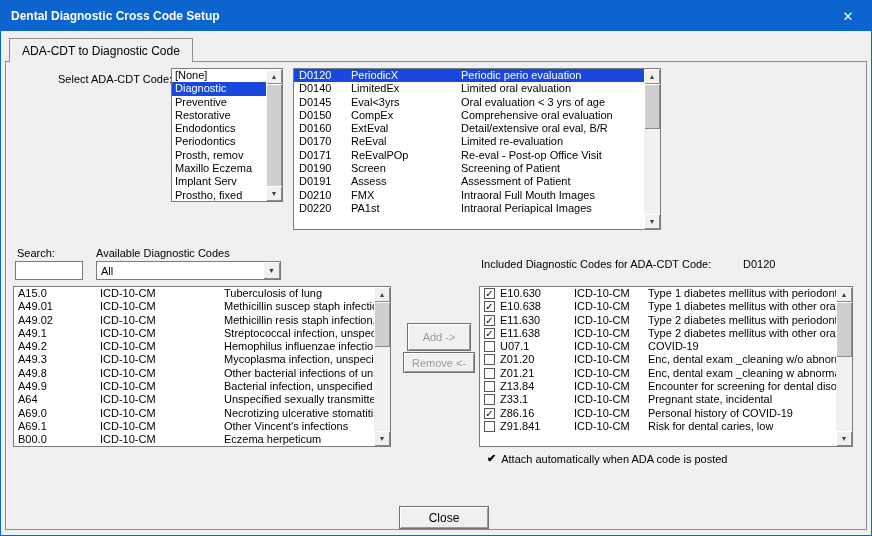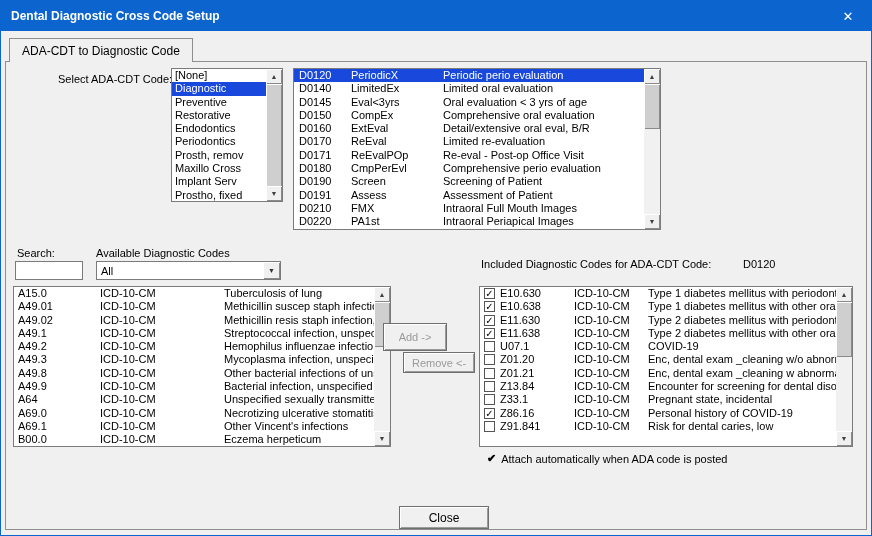--- a/index.html
+++ b/index.html
@@ -20,21 +20,21 @@
   
   .listbox { position:absolute; background:#fff; border:1px solid #7b7b7b; overflow:hidden; z-index:3; }
   .row { display:flex; height:13.3px; line-height:13.3px; font-size:11px; white-space:nowrap; color:#000; }
   .row.selected { background:var(--highlight); color:#fff; }
 
   #cat-list    { left:170px; top:67px;  width:112px; height:134px; }
   .cat-label   { padding-left:3px; }
 
   #proc-list   { left:292px; top:67px;  width:368px; height:162px; }
   .p-code { width:57px; padding-left:5px; flex:none; }
-  .p-name { width:92px; flex:none; }
+  .p-name { width:110px; flex:none; }
   .p-desc { flex:1; overflow:hidden; }
 
   #avail-list  { left:12px;  top:285px; width:378px; height:161px; }
   .a-code { width:86px; padding-left:4px; flex:none; }
   .a-sys  { width:124px; flex:none; }
   .a-desc { flex:1; overflow:hidden; }
 
   #incl-list   { left:478px; top:285px; width:374px; height:161px; }
   .i-cb  { width:11px; height:11px; margin:1px 0 0 4px; border:1px solid #555; background:#fff; font-size:10px; line-height:9px; text-align:center; flex:none; color:#000; }
   .i-code { width:74px; margin-left:5px; flex:none; }
@@ -53,21 +53,21 @@
 
   
   #search-input { position:absolute; left:14px; top:260px; width:68px; height:19px; border:1px solid #7b7b7b; font:11px "Liberation Sans", sans-serif; padding:0 3px; background:#fff; z-index:3; }
   .combo { position:absolute; left:95px; top:260px; width:185px; height:19px; background:#fff; border:1px solid #7b7b7b; display:flex; align-items:center; z-index:3;gap:9px; }
   .combo-value { flex:1; font-size:11px; padding-left:4px; }
   .combo-btn { width:17px; height:17px; background:#f0f0f0; box-shadow:inset 1px 1px 0 #fff, inset -1px -1px 0 #8a8a8a; display:flex; align-items:center; justify-content:center; font-size:7px; color:#333; flex:none; }
 
   
   .btn { position:absolute; background:#f0f0f0; border:1px solid #6f6f6f; box-shadow:inset 1px 1px 0 #ffffff, inset -1px -1px 0 #9b9b9b; font-size:11px; display:flex; align-items:center; justify-content:center; color:#000; z-index:3; }
   .btn.disabled { color:var(--disabled_text); }
-  #btn-add    { left:382px; top:322px; width:64px; height:28px; }
+  #btn-add    { left:406px; top:322px; width:64px; height:28px; }
   #btn-remove { left:402px; top:351px; width:72px; height:21px; }
   #btn-close  { left:398px; top:505px; width:90px; height:23px; font-size:12px; }
 
   
   #attach { position:absolute; left:486px; top:451px; display:flex; align-items:center; gap:5px; font-size:11px; z-index:3; }
   .attach-check { font-size:11px; font-weight:bold; }
 </style>
 </head>
 <body>
 
@@ -110,21 +110,21 @@
 
         <div class="row">
           <span class="cat-label">Periodontics</span>
         </div>
 
         <div class="row">
           <span class="cat-label">Prosth, remov</span>
         </div>
 
         <div class="row">
-          <span class="cat-label">Maxillo Cross</span>
+          <span class="cat-label">Maxillo Eczema</span>
         </div>
 
         <div class="row">
           <span class="cat-label">Implant Serv</span>
         </div>
 
         <div class="row">
           <span class="cat-label">Prostho, fixed</span>
         </div>
 
@@ -185,25 +185,20 @@
           <span class="p-name">ReEval</span>
           <span class="p-desc">Limited re-evaluation</span>
         </div>
 
         <div class="row">
           <span class="p-code">D0171</span>
           <span class="p-name">ReEvalPOp</span>
           <span class="p-desc">Re-eval - Post-op Office Visit</span>
         </div>
 
-        <div class="row">
-          <span class="p-code">D0180</span>
-          <span class="p-name">CmpPerEvl</span>
-          <span class="p-desc">Comprehensive perio evaluation</span>
-        </div>
 
         <div class="row">
           <span class="p-code">D0190</span>
           <span class="p-name">Screen</span>
           <span class="p-desc">Screening of Patient</span>
         </div>
 
         <div class="row">
           <span class="p-code">D0191</span>
           <span class="p-name">Assess</span>

